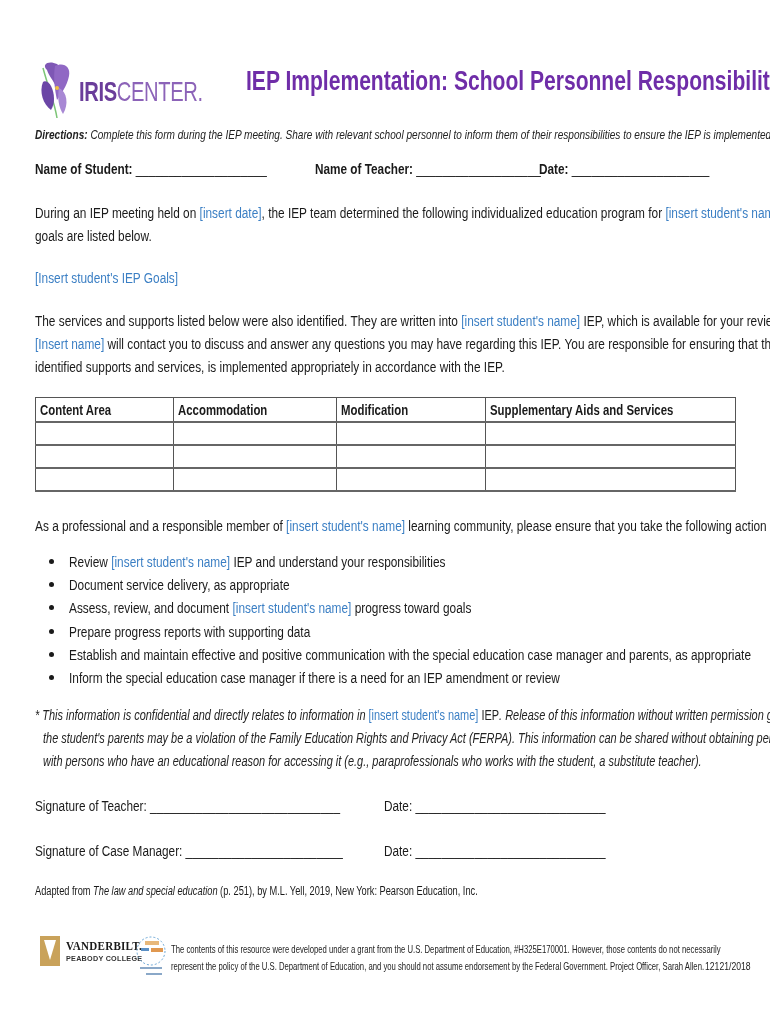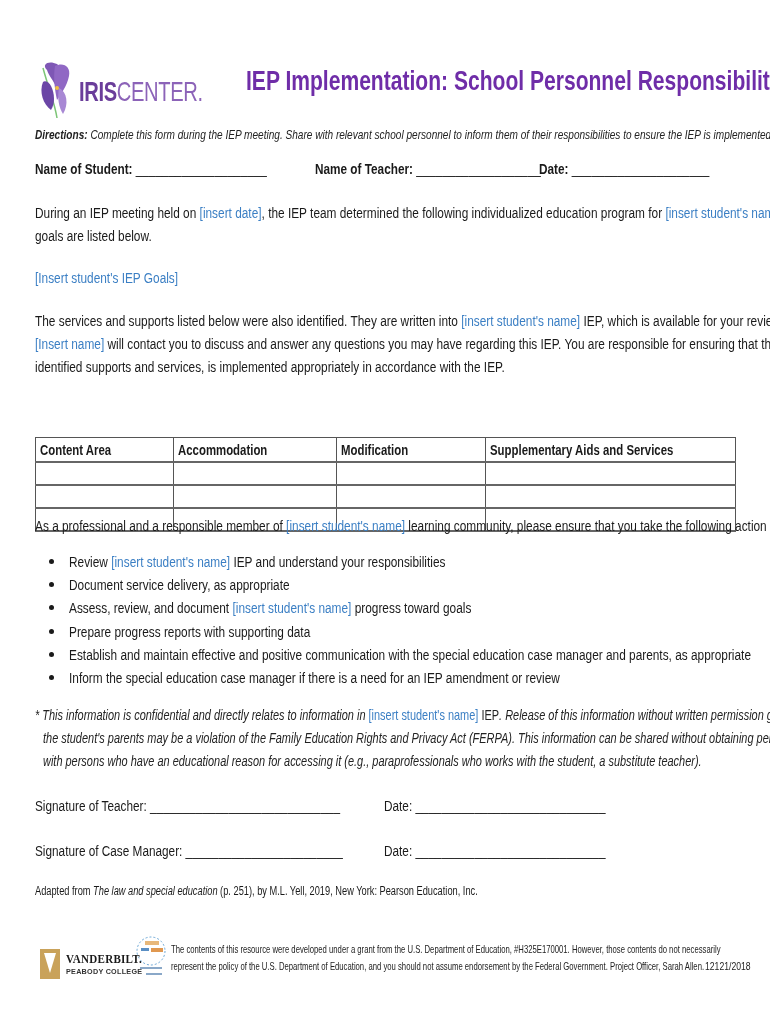--- a/index.html
+++ b/index.html
@@ -42,21 +42,20 @@
   .para {
     position: absolute; left: 35px; font-size: 15.5px; line-height: 22px; color: #1a1a1a;
     white-space: nowrap; transform: scaleX(0.765); transform-origin: 0 0;
   }
   .ph { color: #3b7fc4; }
 
   
   table.svc {
     position: absolute; left: 35px; top: 397px; width: 701px;
     border-collapse: collapse;
-    margin-top: 40px;
   }
   table.svc th, table.svc td {
     border: 1px solid #555; height: 23px; padding: 0 4px; text-align: left;
   }
   table.svc th { font-weight: bold; font-size: 15px; height: 24px; vertical-align: middle; }
   table.svc th .narrow { transform: scaleX(0.76); }
   table.svc tr { border-bottom: 2px solid #666; }
 
   
   .bullets { position: absolute; left: 49px; top: 551px; }
@@ -74,21 +73,21 @@
   .note .ph { font-style: normal; }
   .note .up { font-style: normal; }
 
   .sig { position: absolute; font-size: 15.5px; white-space: nowrap; transform: scaleX(0.76); transform-origin: 0 0; }
 
   .adapted { position: absolute; left: 35px; top: 884px; font-size: 12.5px; white-space: nowrap;
     transform: scaleX(0.74); transform-origin: 0 0; }
   .adapted i { font-style: italic; }
 
   
-  .vu-logo { position: absolute; left: 40px; top: 936px; width: 92px; height: 34px; margin-top: 13px; }
+  .vu-logo { position: absolute; left: 40px; top: 936px; width: 92px; height: 34px; }
   .vu-shield { position: absolute; left: 0; top: 0; width: 20px; height: 30px; background: #c9a25a; }
   .vu-shield::after { content: ""; position: absolute; left: 4px; top: 4px; width: 12px; height: 20px; background: #fff; clip-path: polygon(0 0, 100% 0, 50% 100%); }
   .vu-name { position: absolute; left: 26px; top: 2px; font-family: "Liberation Serif", serif; font-weight: bold; font-size: 13px; color: #1a1a1a; letter-spacing: 0.3px; transform: scaleX(0.85); transform-origin: 0 0; white-space: nowrap; }
   .vu-sub { position: absolute; left: 26px; top: 18px; font-size: 8px; font-weight: bold; color: #333; letter-spacing: 0.3px; white-space: nowrap; transform: scaleX(0.9); transform-origin: 0 0; }
   .ideas-logo { position: absolute; left: 134px; top: 933px; width: 34px; height: 46px; }
 
   .footer-text { position: absolute; left: 171px; font-size: 11.5px; white-space: nowrap; color: #222;
     transform: scaleX(0.67); transform-origin: 0 0; }
   .footer-date { position: absolute; left: 705px; top: 960px; font-size: 11.5px; color: #222; white-space: nowrap;
     transform: scaleX(0.75); transform-origin: 0 0; }

